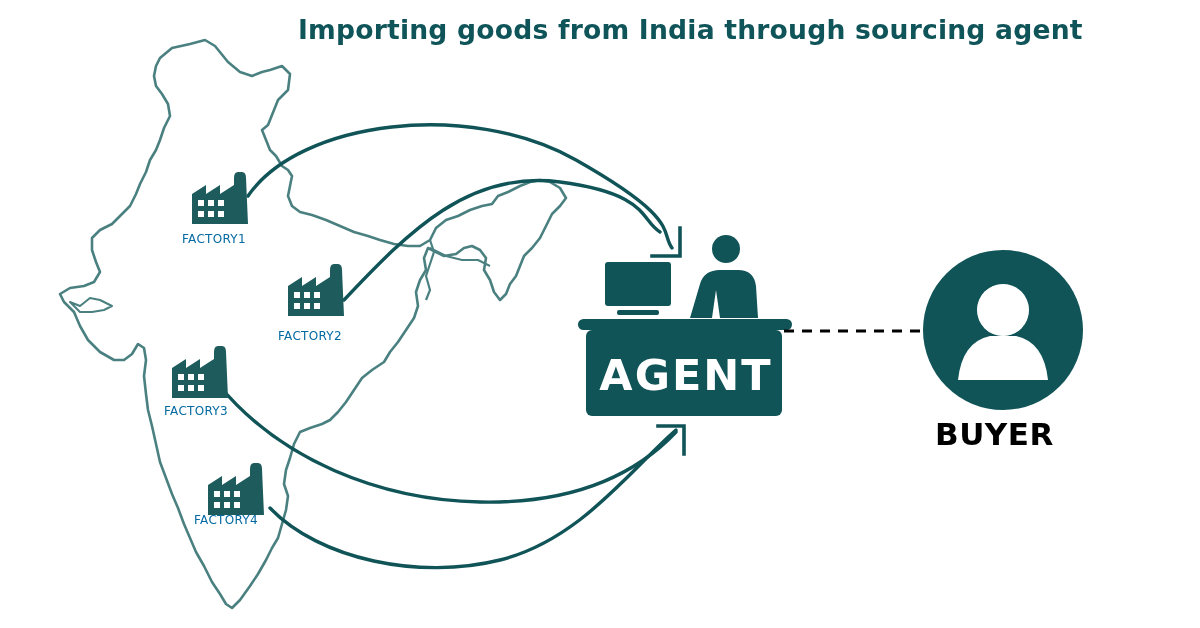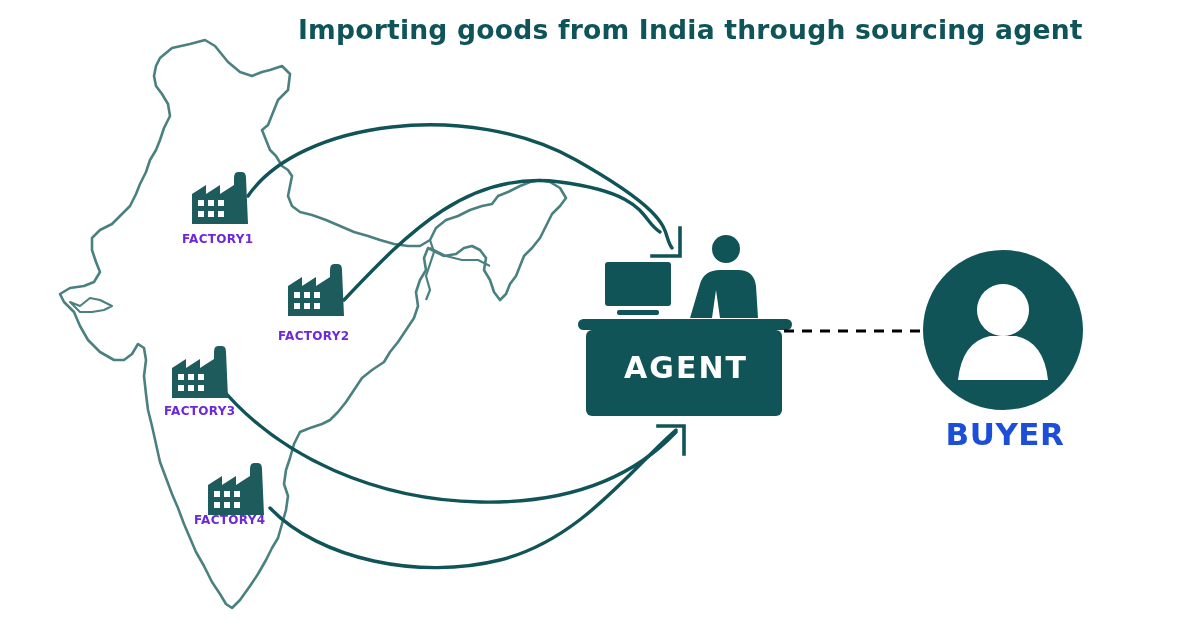--- a/index.html
+++ b/index.html
@@ -5,33 +5,33 @@
     html, body { margin: 0; padding: 0; background: #ffffff; }
     body { width: 1200px; height: 628px; position: relative; overflow: hidden; font-family: "DejaVu Sans", sans-serif; }
     .title {
       position: absolute; left: 298px; top: 14px;
       font-family: "DejaVu Sans", sans-serif; font-weight: bold;
       font-size: 27px; color: #0f5458; letter-spacing: 0.2px; white-space: nowrap;
       transform: scaleX(0.985); transform-origin: left top;
     }
     svg.canvas { position: absolute; left: 0; top: 0; }
     .lbl {
-      position: absolute; font-family: "DejaVu Sans", sans-serif; font-weight: bold;
-      color: #6d28d9; white-space: nowrap;
+      position: absolute; font-family: "DejaVu Sans", sans-serif; font-weight: normal;
+      color: #0369a1; white-space: nowrap;
     }
     .factory-label { font-size: 12px; letter-spacing: 0.3px; }
     .agent-text {
       position: absolute; left: 588px; top: 350px; width: 196px; text-align: center;
-      font-family: "DejaVu Sans", sans-serif; font-weight: bold; font-size: 30px;
+      font-family: "DejaVu Sans", sans-serif; font-weight: bold; font-size: 43px;
       color: #ffffff; letter-spacing: 2px;
     }
     .buyer-text {
-      position: absolute; left: 935px; top: 416px; width: 140px; text-align: center;
+      position: absolute; left: 935px; top: 416px; width: 140px; 
       font-family: "DejaVu Sans", sans-serif; font-weight: bold; font-size: 31px;
-      color: #1d4ed8; letter-spacing: 0.5px;
+      color: #000000; letter-spacing: 0.5px;
     }
   </style>
 </head>
 <body>
 
 <div class="title">Importing goods from India through sourcing agent</div>
 
 <svg class="canvas" width="1200" height="628" viewBox="0 0 1200 628" xmlns="http://www.w3.org/2000/svg">
   <defs>
     <g id="factory">

